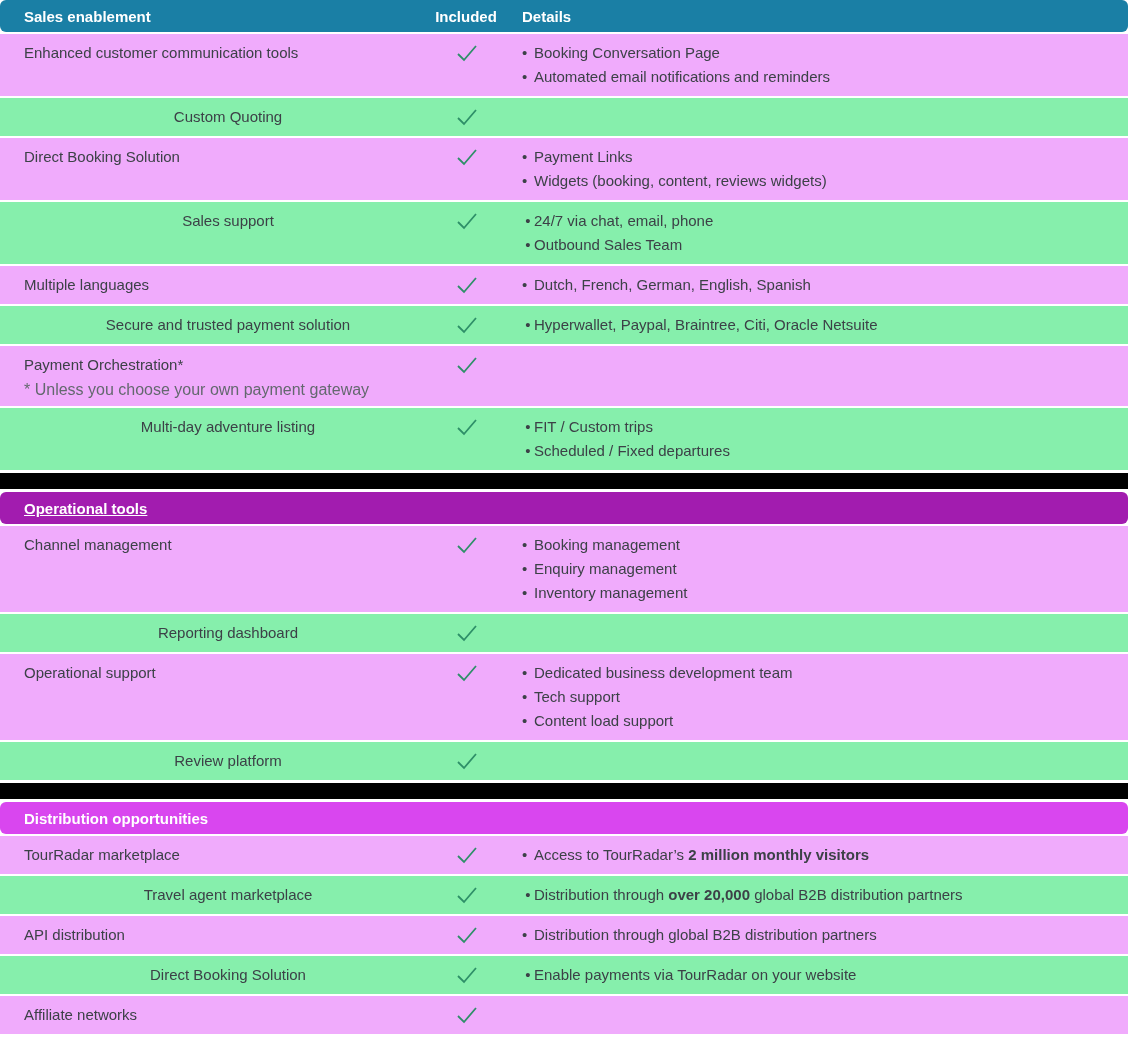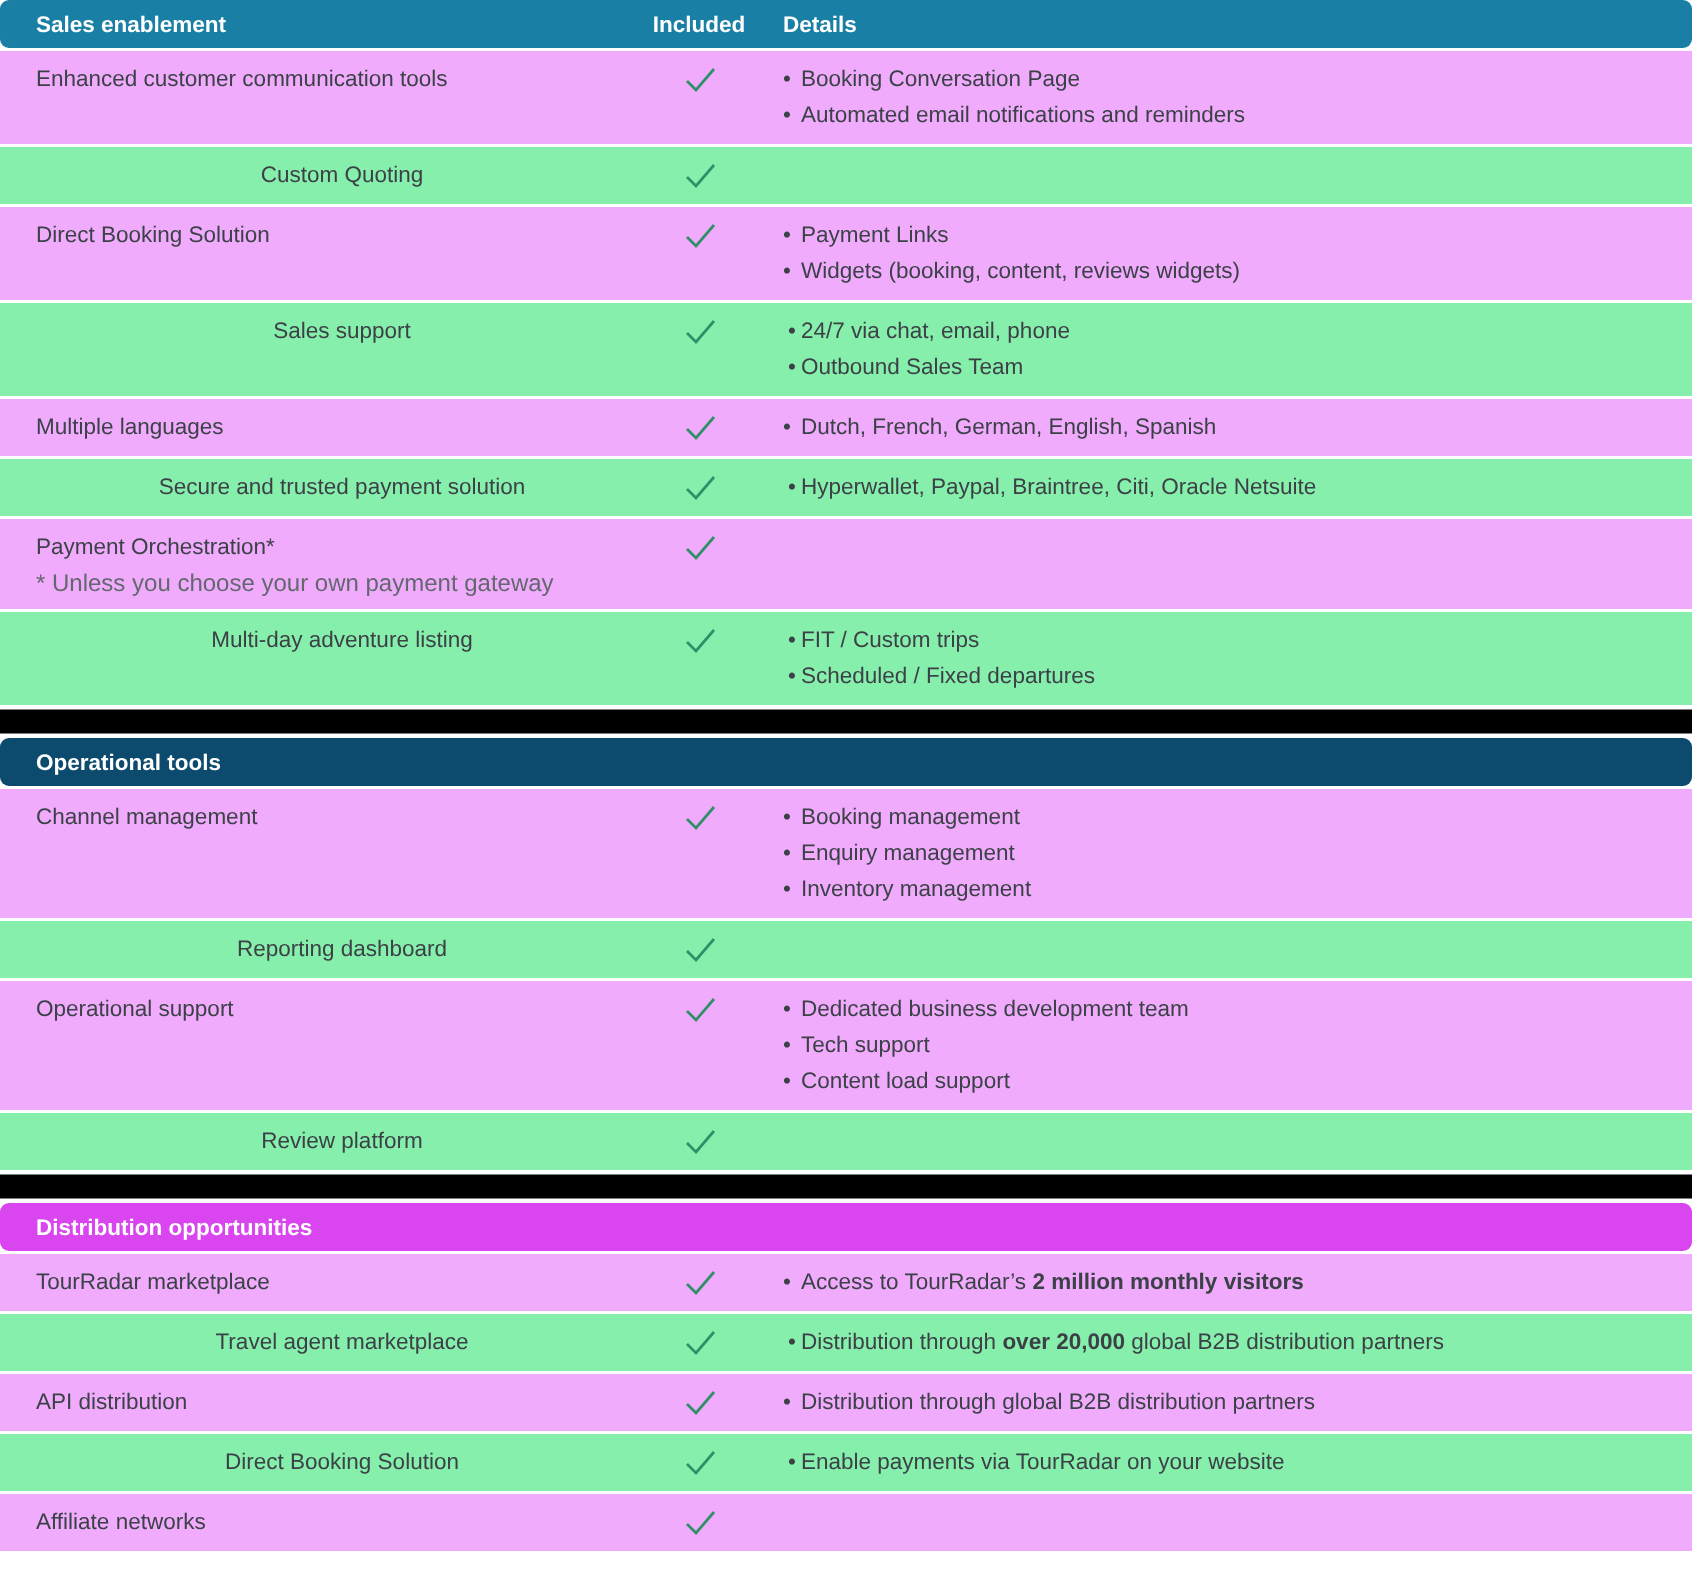--- a/index.html
+++ b/index.html
@@ -251,21 +251,21 @@
     <span class="bullet">•</span>
     <span class="detail-text">Scheduled / Fixed departures</span>
   </li>
 </ul>
     </div>
   </div>
 </div>
   </section>
 <div class="separator" style="background: rgb(0, 0, 0);"></div>
   <section class="section">
-    <div class="sec-header" style="background: #0c4a6e;">
+    <div class="sec-header" style="background: #a21caf; text-decoration: underline;">
       <span class="sec-title">Operational tools</span>
 
     </div>
     <div class="rows">
   <div class="row">
     <div class="cell-feature">
       <span class="feature-name">Channel management</span>
 
     </div>
     <div class="cell-check">

